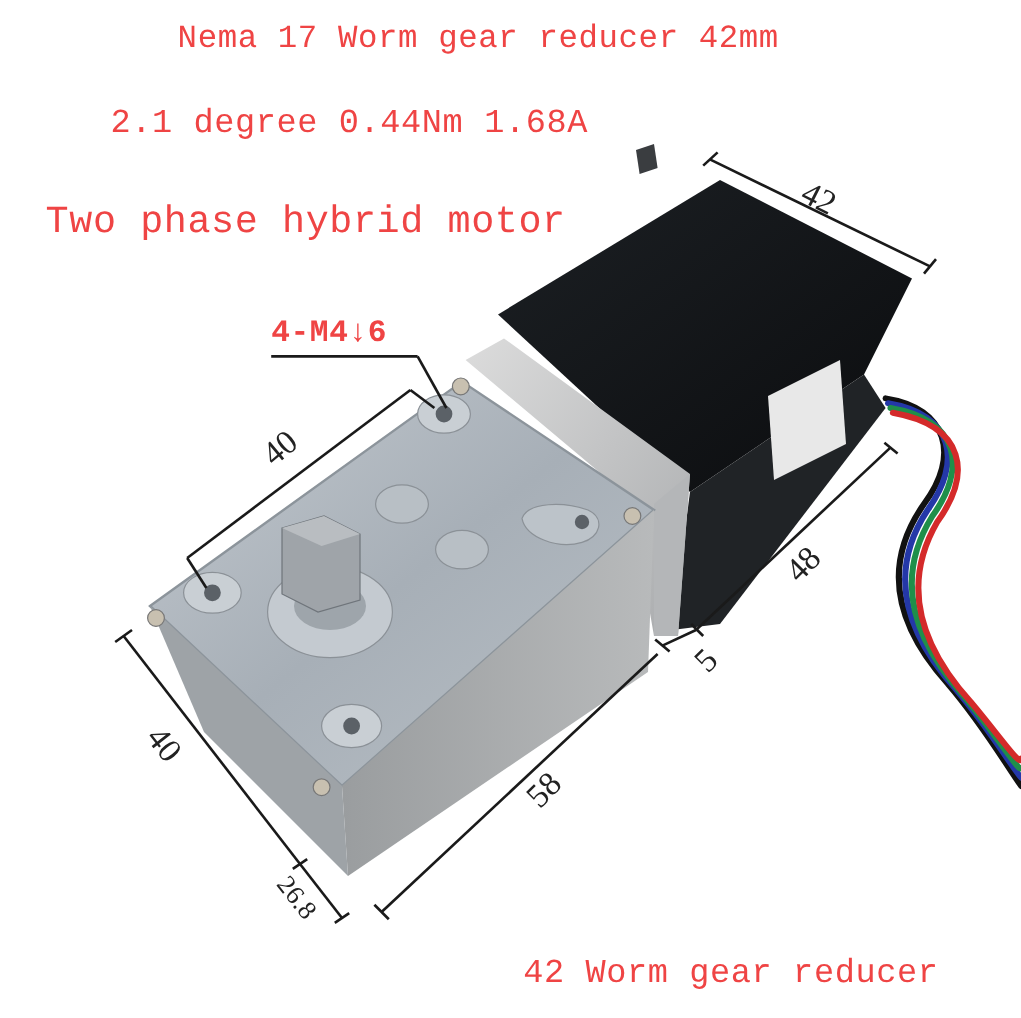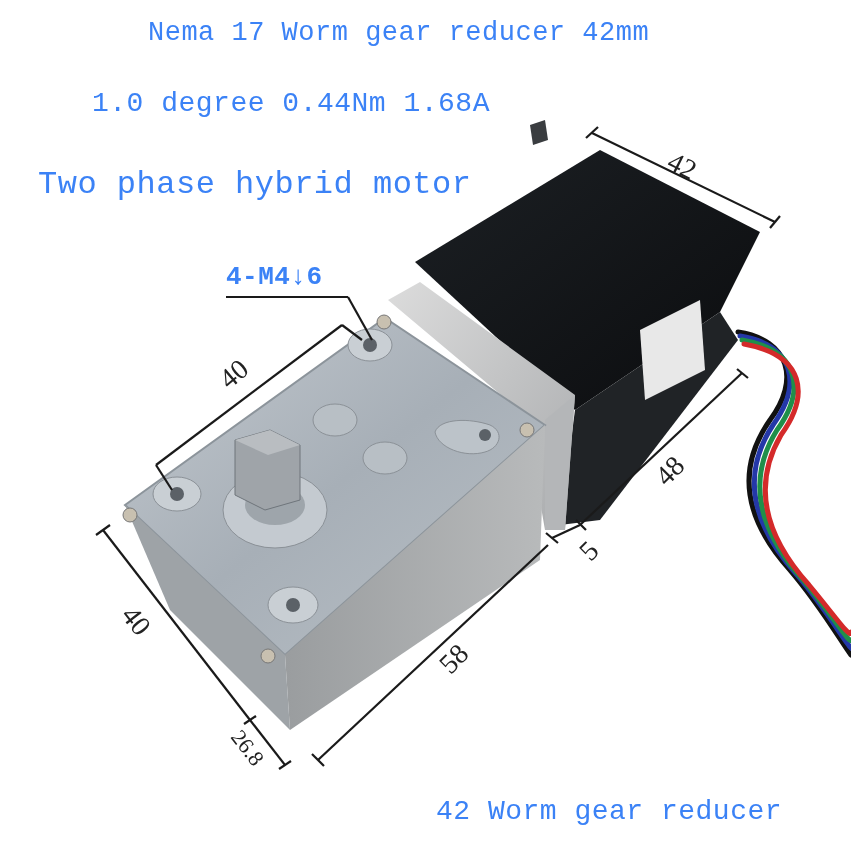--- a/index.html
+++ b/index.html
@@ -1,17 +1,17 @@
 <!DOCTYPE html>
 <html><head>
 <meta charset="utf-8">
 <style>
   html, body { margin:0; padding:0; background:#ffffff; }
   body { width:851px; height:848px; position:relative; overflow:hidden; font-family:"Liberation Serif", "DejaVu Serif", serif; color:#222; }
-  .txt { position:absolute; white-space:nowrap; font-family:"Liberation Mono", "DejaVu Sans Mono", monospace; color:#3b82f6; letter-spacing:0.5px; }
+  .txt { position:absolute; white-space:nowrap; font-family:"Liberation Mono", "DejaVu Sans Mono", monospace; color:#ef4444; letter-spacing:0.5px; }
   .title { left:148px; top:18px; font-size:27px; }
   .spec { left:92px; top:88px; font-size:28px; }
   .type { left:38px; top:166px; font-size:32px; }
   .caption { left:436px; top:796px; font-size:28px;text-align:center; }
   .dim { position:absolute; font-family:"Liberation Serif", "DejaVu Serif", serif; font-size:28px; color:#222; white-space:nowrap; transform-origin:center center; }
   svg.scene { position:absolute; left:0; top:0; }
 </style>
 </head>
 <body>
 
@@ -108,21 +108,21 @@
     <line x1="156" y1="465" x2="342" y2="325"></line>
     <line x1="156" y1="465" x2="172" y2="490"></line>
     <line x1="342" y1="325" x2="362" y2="340"></line>
 
     <line x1="226" y1="297" x2="348" y2="297"></line>
     <line x1="348" y1="297" x2="372" y2="340"></line>
   </g>
 </svg>
 
 <div class="txt title">Nema 17 Worm gear reducer 42mm</div>
-<div class="txt spec">1.0 degree 0.44Nm 1.68A</div>
+<div class="txt spec">2.1 degree 0.44Nm 1.68A</div>
 <div class="txt type">Two phase hybrid motor</div>
 <div class="txt caption">42 Worm gear reducer</div>
 
 <div class="txt" style="left:226px; top:262px; font-size:26px;font-weight:bold;">4-M4↓6</div>
 
 <div class="dim" style="left:668px; top:150px; transform:rotate(27deg);">42</div>
 <div class="dim" style="left:656px; top:455px; transform:rotate(-45deg);">48</div>
 <div class="dim" style="left:582px; top:535px; transform:rotate(-45deg);">5</div>
 <div class="dim" style="left:440px; top:643px; transform:rotate(-45deg);">58</div>
 <div class="dim" style="left:122px; top:605px; transform:rotate(52deg);">40</div>

